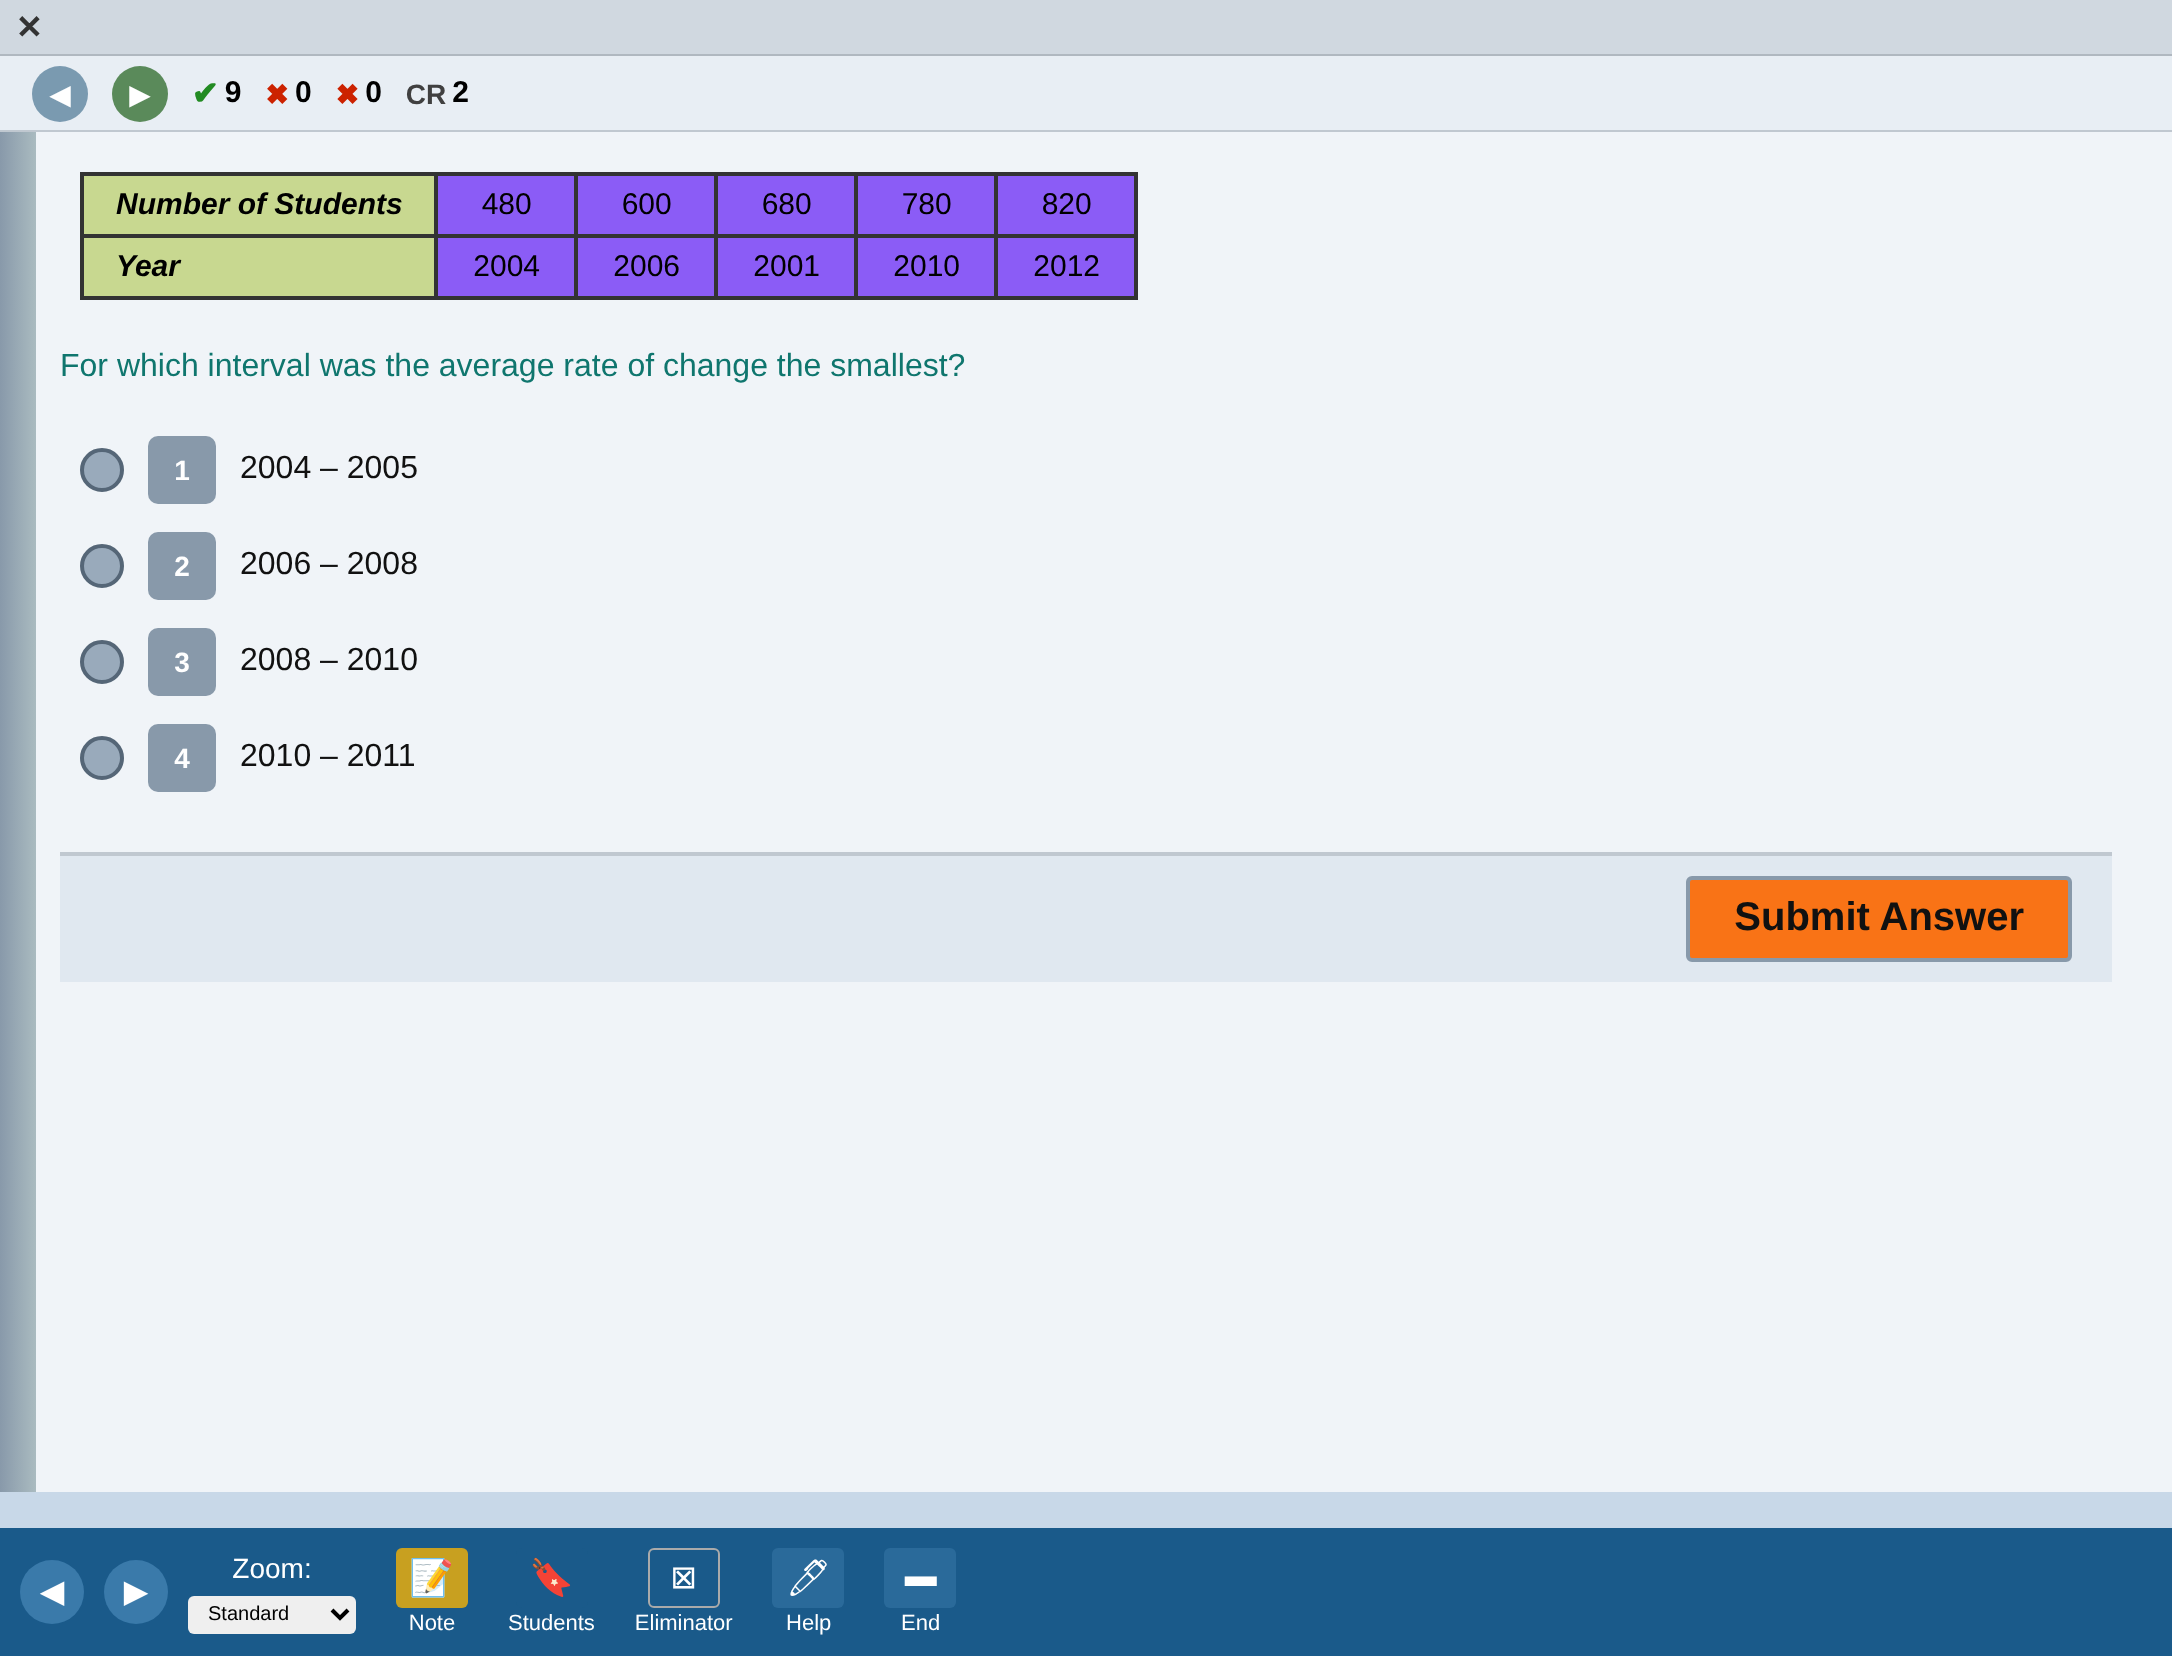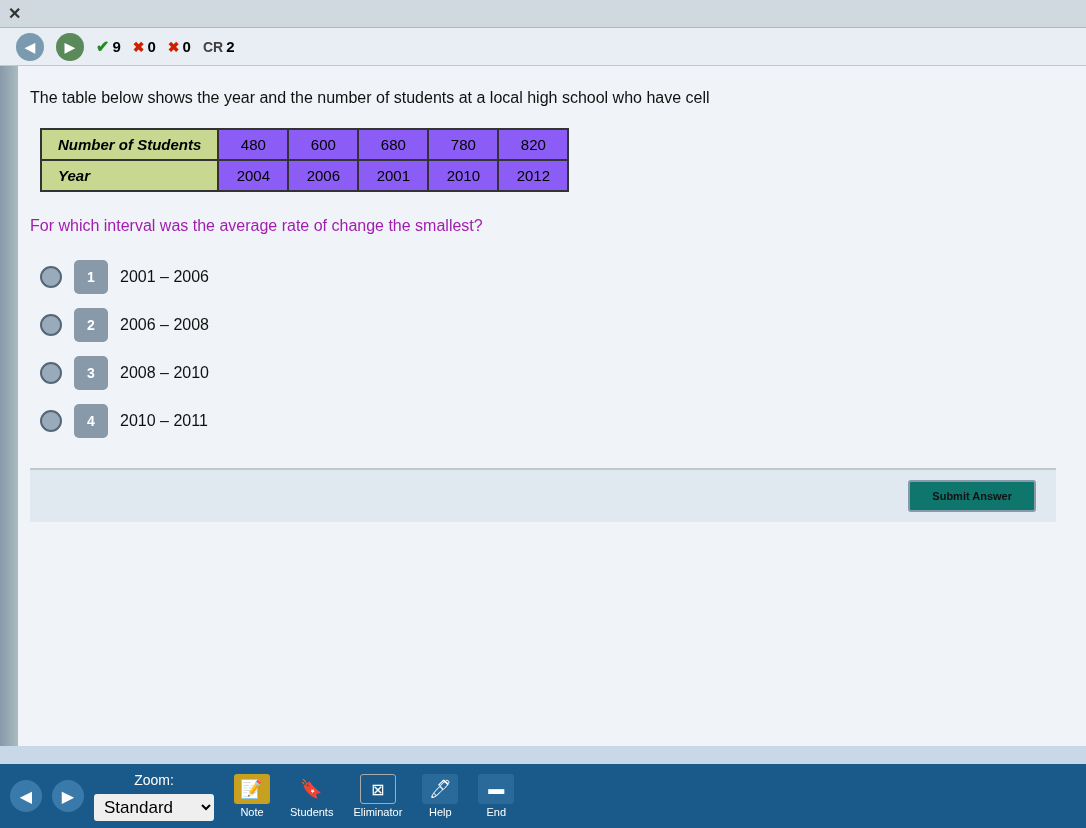--- a/index.html
+++ b/index.html
@@ -110,21 +110,21 @@
       margin-top: 23px;
     }
     .data-table .data-cell {
       background: #8b5cf6;
       min-width: 70px;
     }
 
     
     .question-sub {
       font-size: 16px;
-      color: #a21caf;
+      color: #0f766e;
       margin-bottom: 22px;
       line-height: 1.5;
     }
 
     
     .answer-options {
       display: flex;
       flex-direction: column;
       gap: 14px;
       margin-left: 10px;
@@ -164,24 +164,24 @@
     
     .submit-area {
       background: #e0e8f0;
       border-top: 2px solid #c0c8d0;
       padding: 10px 20px;
       display: flex;
       justify-content: flex-end;
       margin-top: 30px;
     }
     .submit-btn {
-      background: #0f766e;
+      background: #f97316;
       border: 2px solid #8899aa;
       padding: 8px 22px;
-      font-size: 11px;
+      font-size: 20px;
       font-weight: bold;
       cursor: pointer;
       color: #111;
       border-radius: 3px;
     }
 
     
     .bottom-toolbar {
       position: absolute;
       bottom: 0;
@@ -210,21 +210,21 @@
     .zoom-container {
       display: flex;
       align-items: center;
       gap: 6px;
       color: white;
       font-size: 14px;
       flex-direction: column;
     }
     .zoom-select {
       padding: 3px 6px;
-      font-size: 17px;
+      font-size: 10px;
       border: none;
       border-radius: 3px;
     }
     .toolbar-btn {
       display: flex;
       flex-direction: column;
       align-items: center;
       gap: 2px;
       cursor: pointer;
       color: white;
@@ -315,21 +315,20 @@
 
   <div class="score-item">
     <span class="cr-label">CR</span>
     <span>2</span>
   </div>
 </div>
 
 <div class="main-content">
   <div class="left-strip"></div>
 
-  <p class="question-text">The table below shows the year and the number of students at a local high school who have cell</p>
 
   <table class="data-table">
     <tbody>
       <tr>
         <td class="header-col">Number of Students</td>
         <td class="data-cell">480</td>
         <td class="data-cell">600</td>
         <td class="data-cell">680</td>
         <td class="data-cell">780</td>
         <td class="data-cell">820</td>
@@ -344,21 +343,21 @@
       </tr>
     </tbody>
   </table>
 
   <p class="question-sub">For which interval was the average rate of change the smallest?</p>
 
   <div class="answer-options">
     <div class="answer-option">
       <div class="radio-circle"></div>
       <div class="option-number-box">1</div>
-      <span class="option-text">2001 – 2006</span>
+      <span class="option-text">2004 – 2005</span>
     </div>
     <div class="answer-option">
       <div class="radio-circle"></div>
       <div class="option-number-box">2</div>
       <span class="option-text">2006 – 2008</span>
     </div>
     <div class="answer-option">
       <div class="radio-circle"></div>
       <div class="option-number-box">3</div>
       <span class="option-text">2008 – 2010</span>

